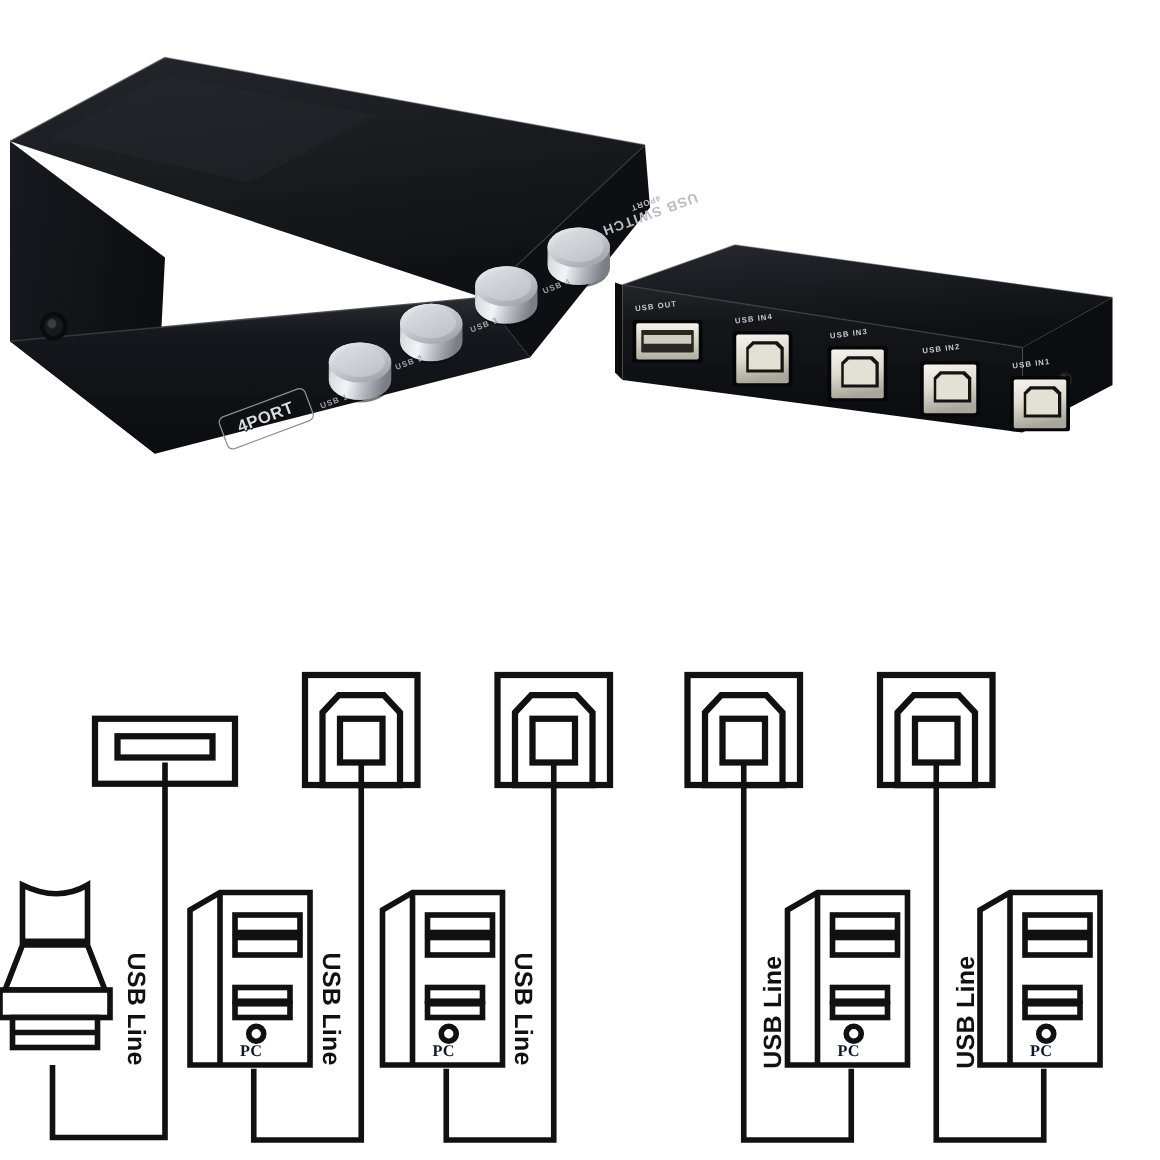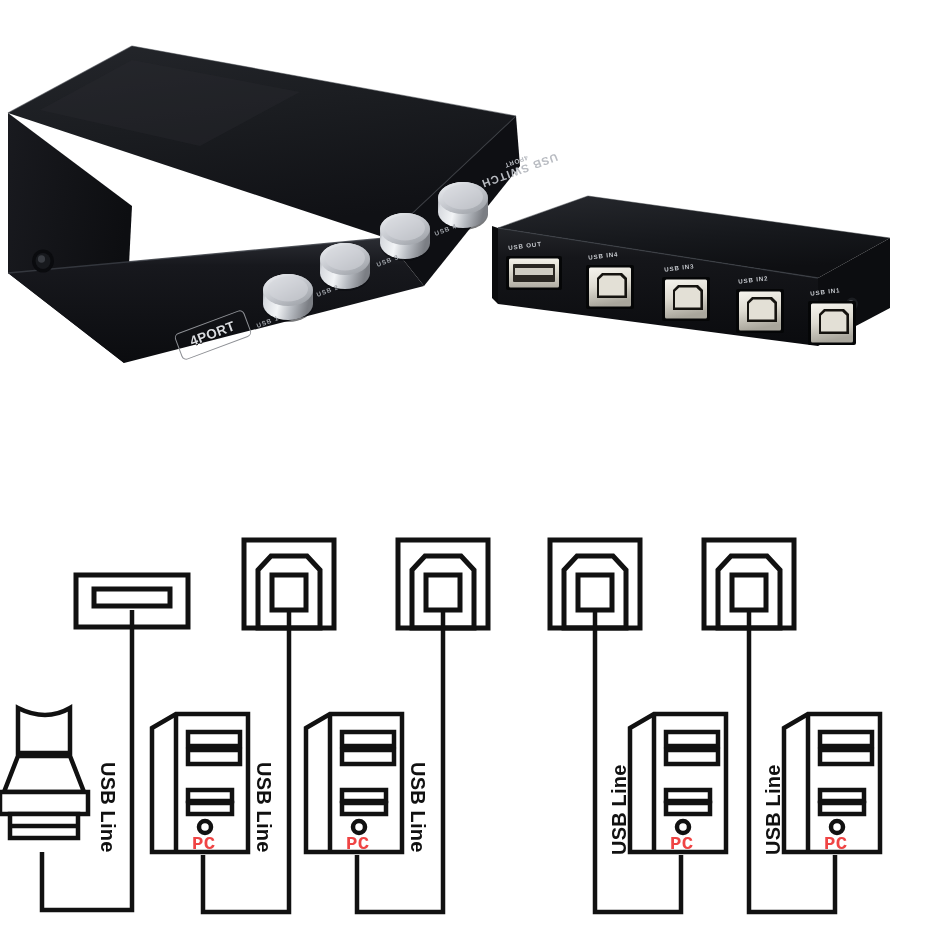--- a/index.html
+++ b/index.html
@@ -121,24 +121,24 @@
     font-weight: bold;
     color: #111111;
     white-space: nowrap;
     letter-spacing: .2px;
   }
   .usbline-label.dir-down { transform: rotate(90deg); transform-origin: left top; }
   .usbline-label.dir-up   { transform: rotate(-90deg); transform-origin: left top; }
 
   .pc-label {
     position: absolute;
-    font-family: Liberation Mono, monospace;
-    font-size: 19px;
-    font-weight: bold;
-    color: #ef4444;
+    font-family: Liberation Serif, serif;
+    font-size: 13px;
+    font-weight: bold;
+    color: #0f172a;
     letter-spacing: .3px;
   }
 </style>
 </head>
 <body>
 
 <div id="stage">
 
   <div class="photo-area">
 

